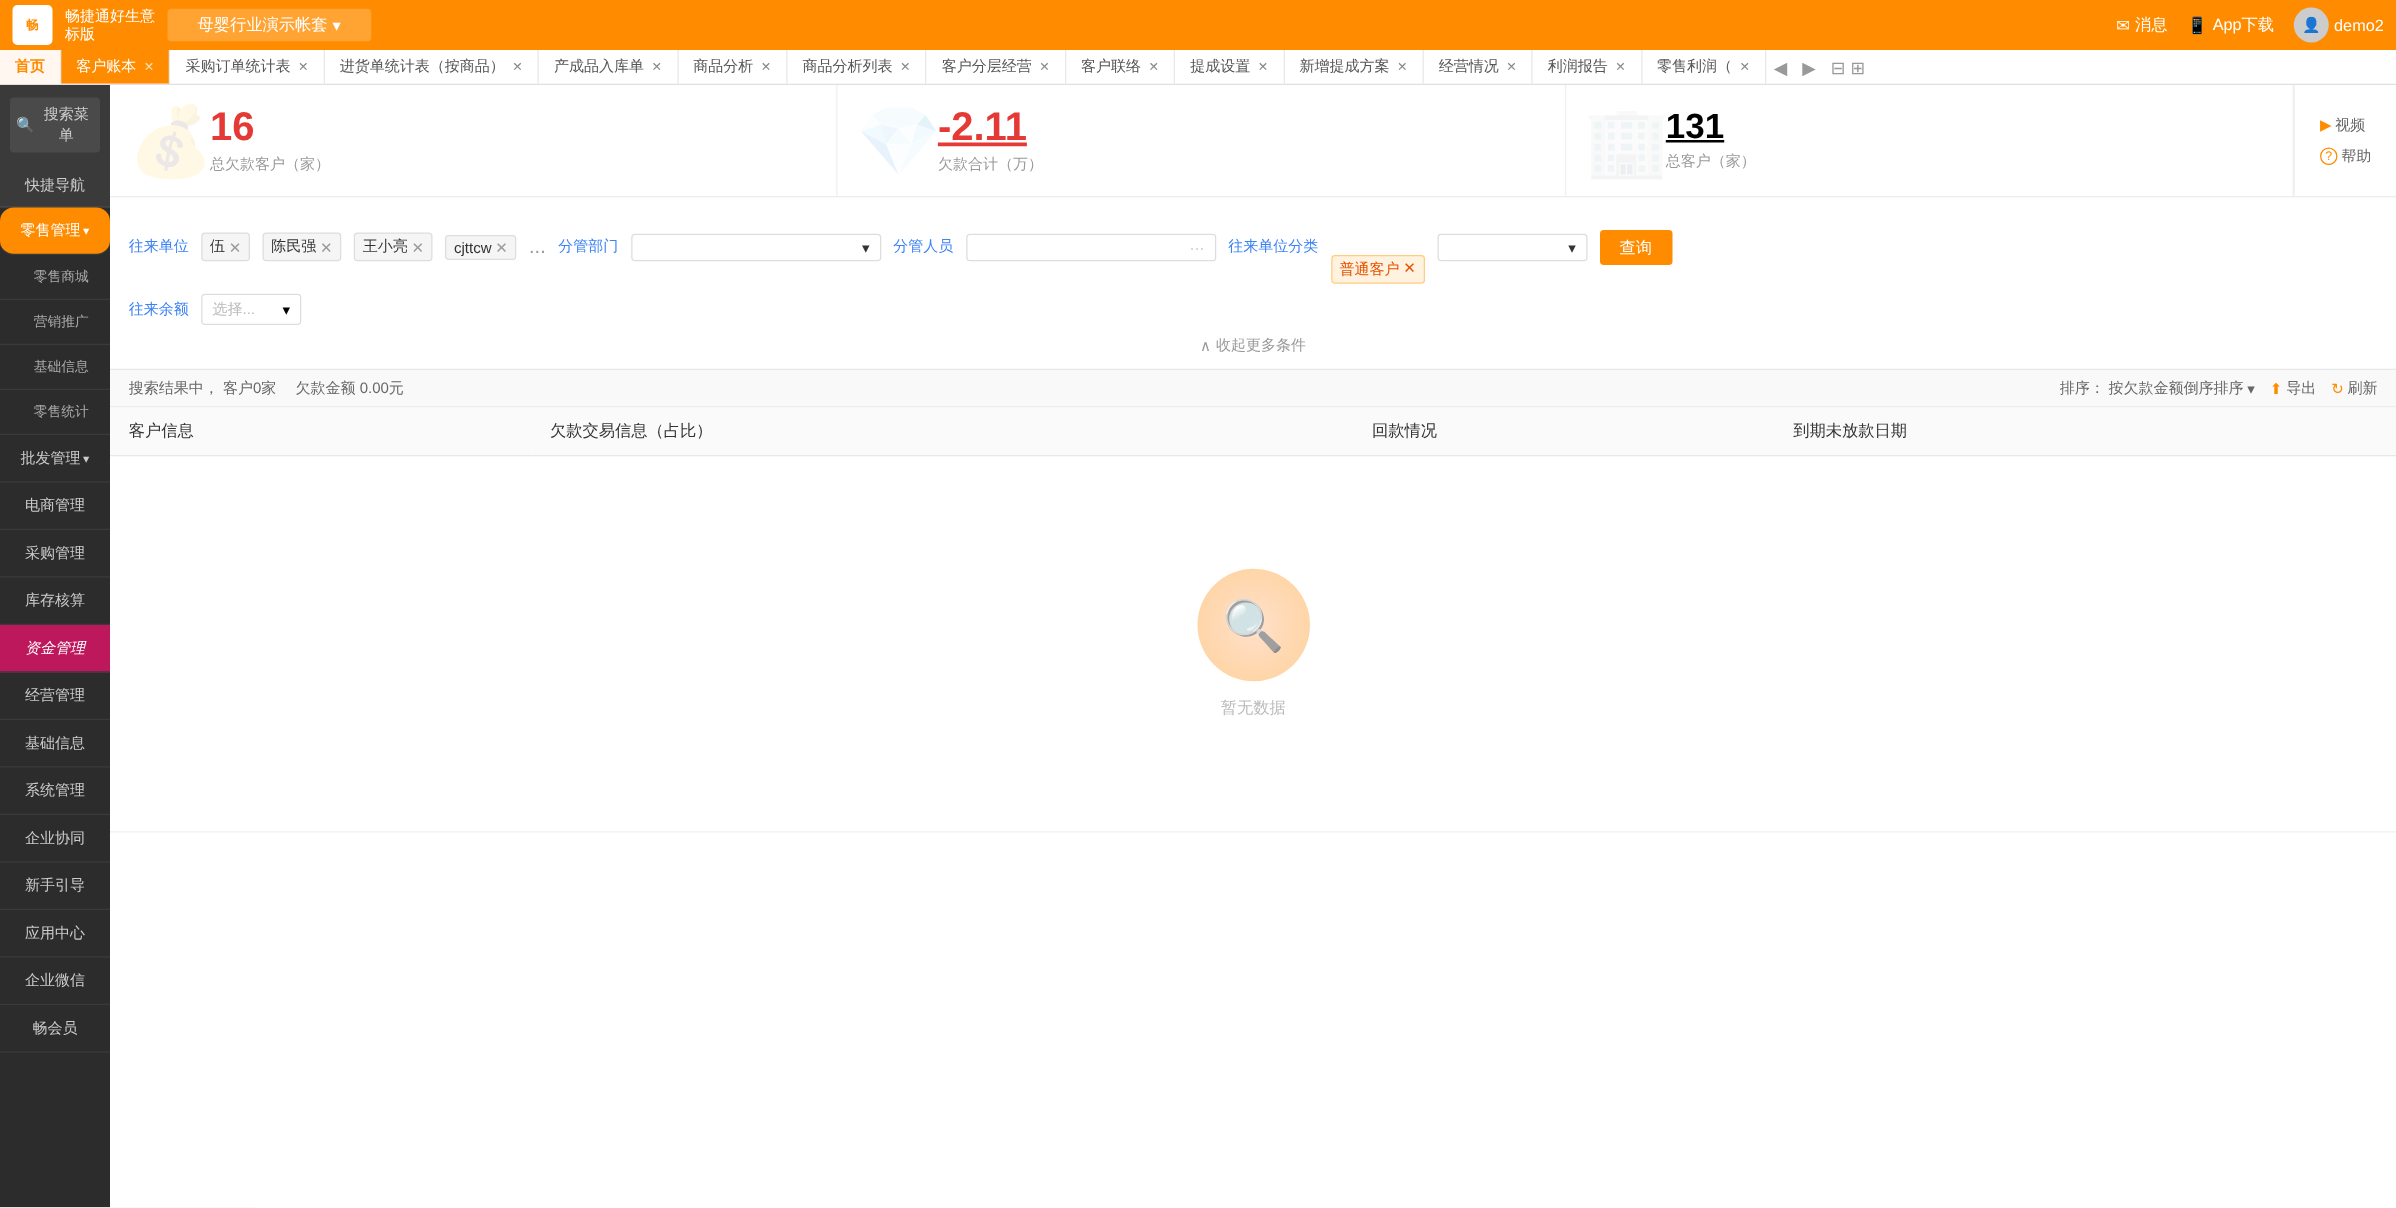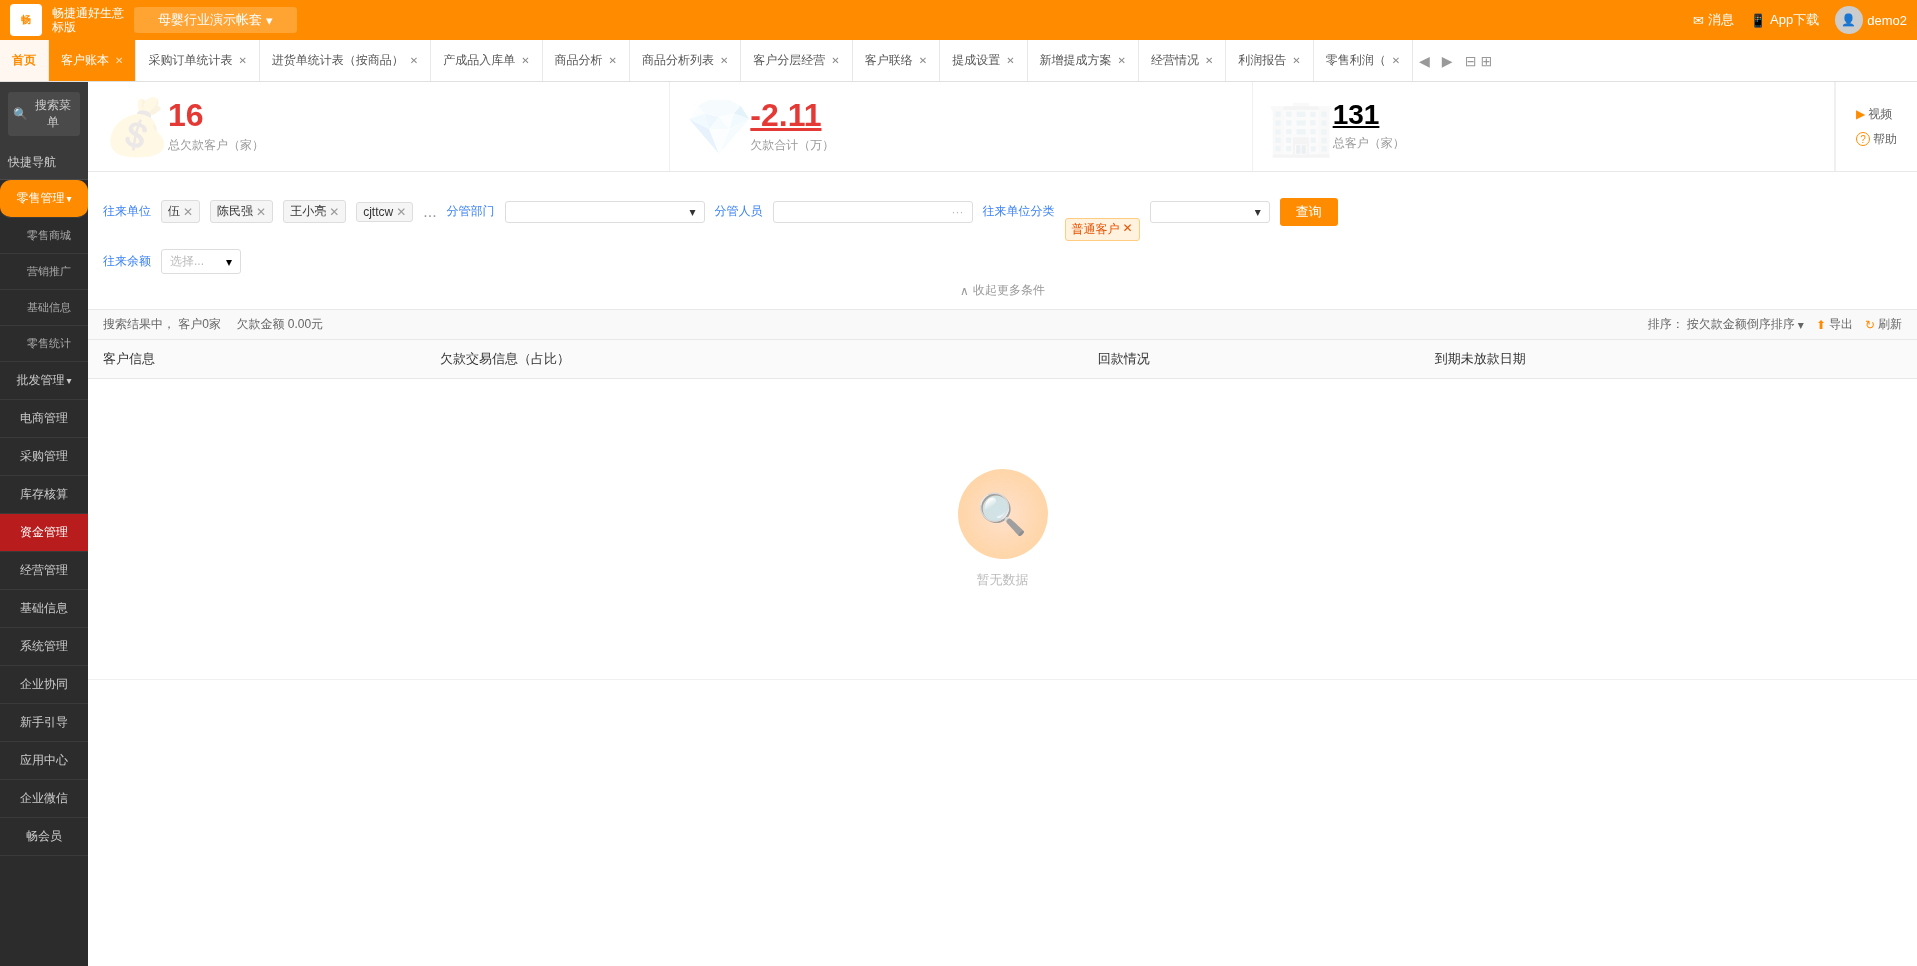--- a/index.html
+++ b/index.html
@@ -48,21 +48,21 @@
       width: 28px; height: 28px;
       border-radius: 50%;
       background: #ccc;
       display: flex; align-items: center; justify-content: center;
       font-size: 12px; color: #666;
       overflow: hidden;
     }
 
     
     .nav-tabs {
-      height: 42px;
+      height: 28px;
       background: #fff;
       display: flex;
       align-items: stretch;
       border-bottom: 1px solid #e0e0e0;
       flex-shrink: 0;
       overflow: hidden;
     }
     .nav-tab {
       padding: 0 12px;
       display: flex; align-items: center; gap: 4px;
@@ -124,21 +124,21 @@
       border-radius: 3px;
       font-size: 12px;
       cursor: pointer;
       display: flex; align-items: center; justify-content: center; gap: 3px;
     }
     .sidebar-nav-btn {
       padding: 8px;
       background: #3a3a3a;
       color: #ccc;
       font-size: 12px;
-      text-align: left;
+      text-align: center;
       cursor: pointer;
       border-bottom: 1px solid #4a4a4a;
     }
     .sidebar-item {
       padding: 10px 6px;
       color: #ccc;
       font-size: 12px;
       text-align: center;
       cursor: pointer;
       border-bottom: 1px solid #3a3a3a;
@@ -463,21 +463,21 @@
     </div>
     <div class="sidebar-item">
       <span>电商管理</span>
     </div>
     <div class="sidebar-item">
       <span>采购管理</span>
     </div>
     <div class="sidebar-item">
       <span>库存核算</span>
     </div>
-    <div class="sidebar-item" style="background:#b91c1c; color:white;">
+    <div class="sidebar-item" style="background:#be185d; color:white;font-style:italic;">
       <span>资金管理</span>
     </div>
     <div class="sidebar-item">
       <span>经营管理</span>
     </div>
     <div class="sidebar-item">
       <span>基础信息</span>
     </div>
     <div class="sidebar-item">
       <span>系统管理</span>

